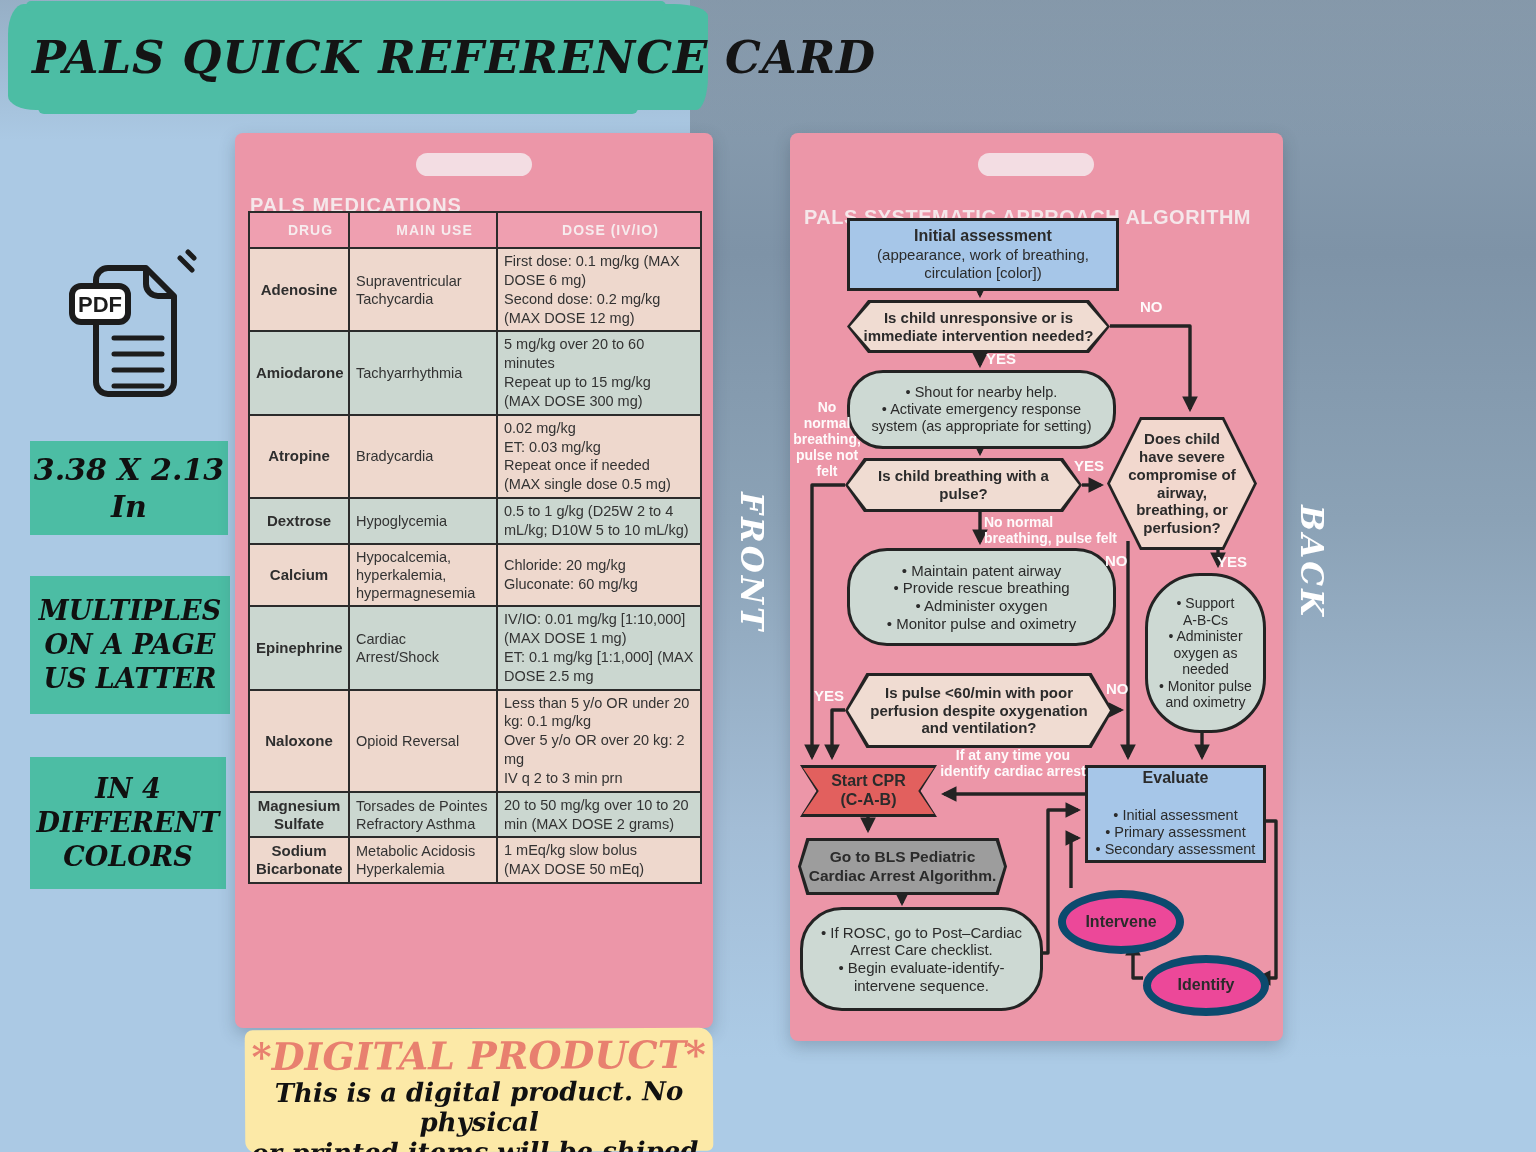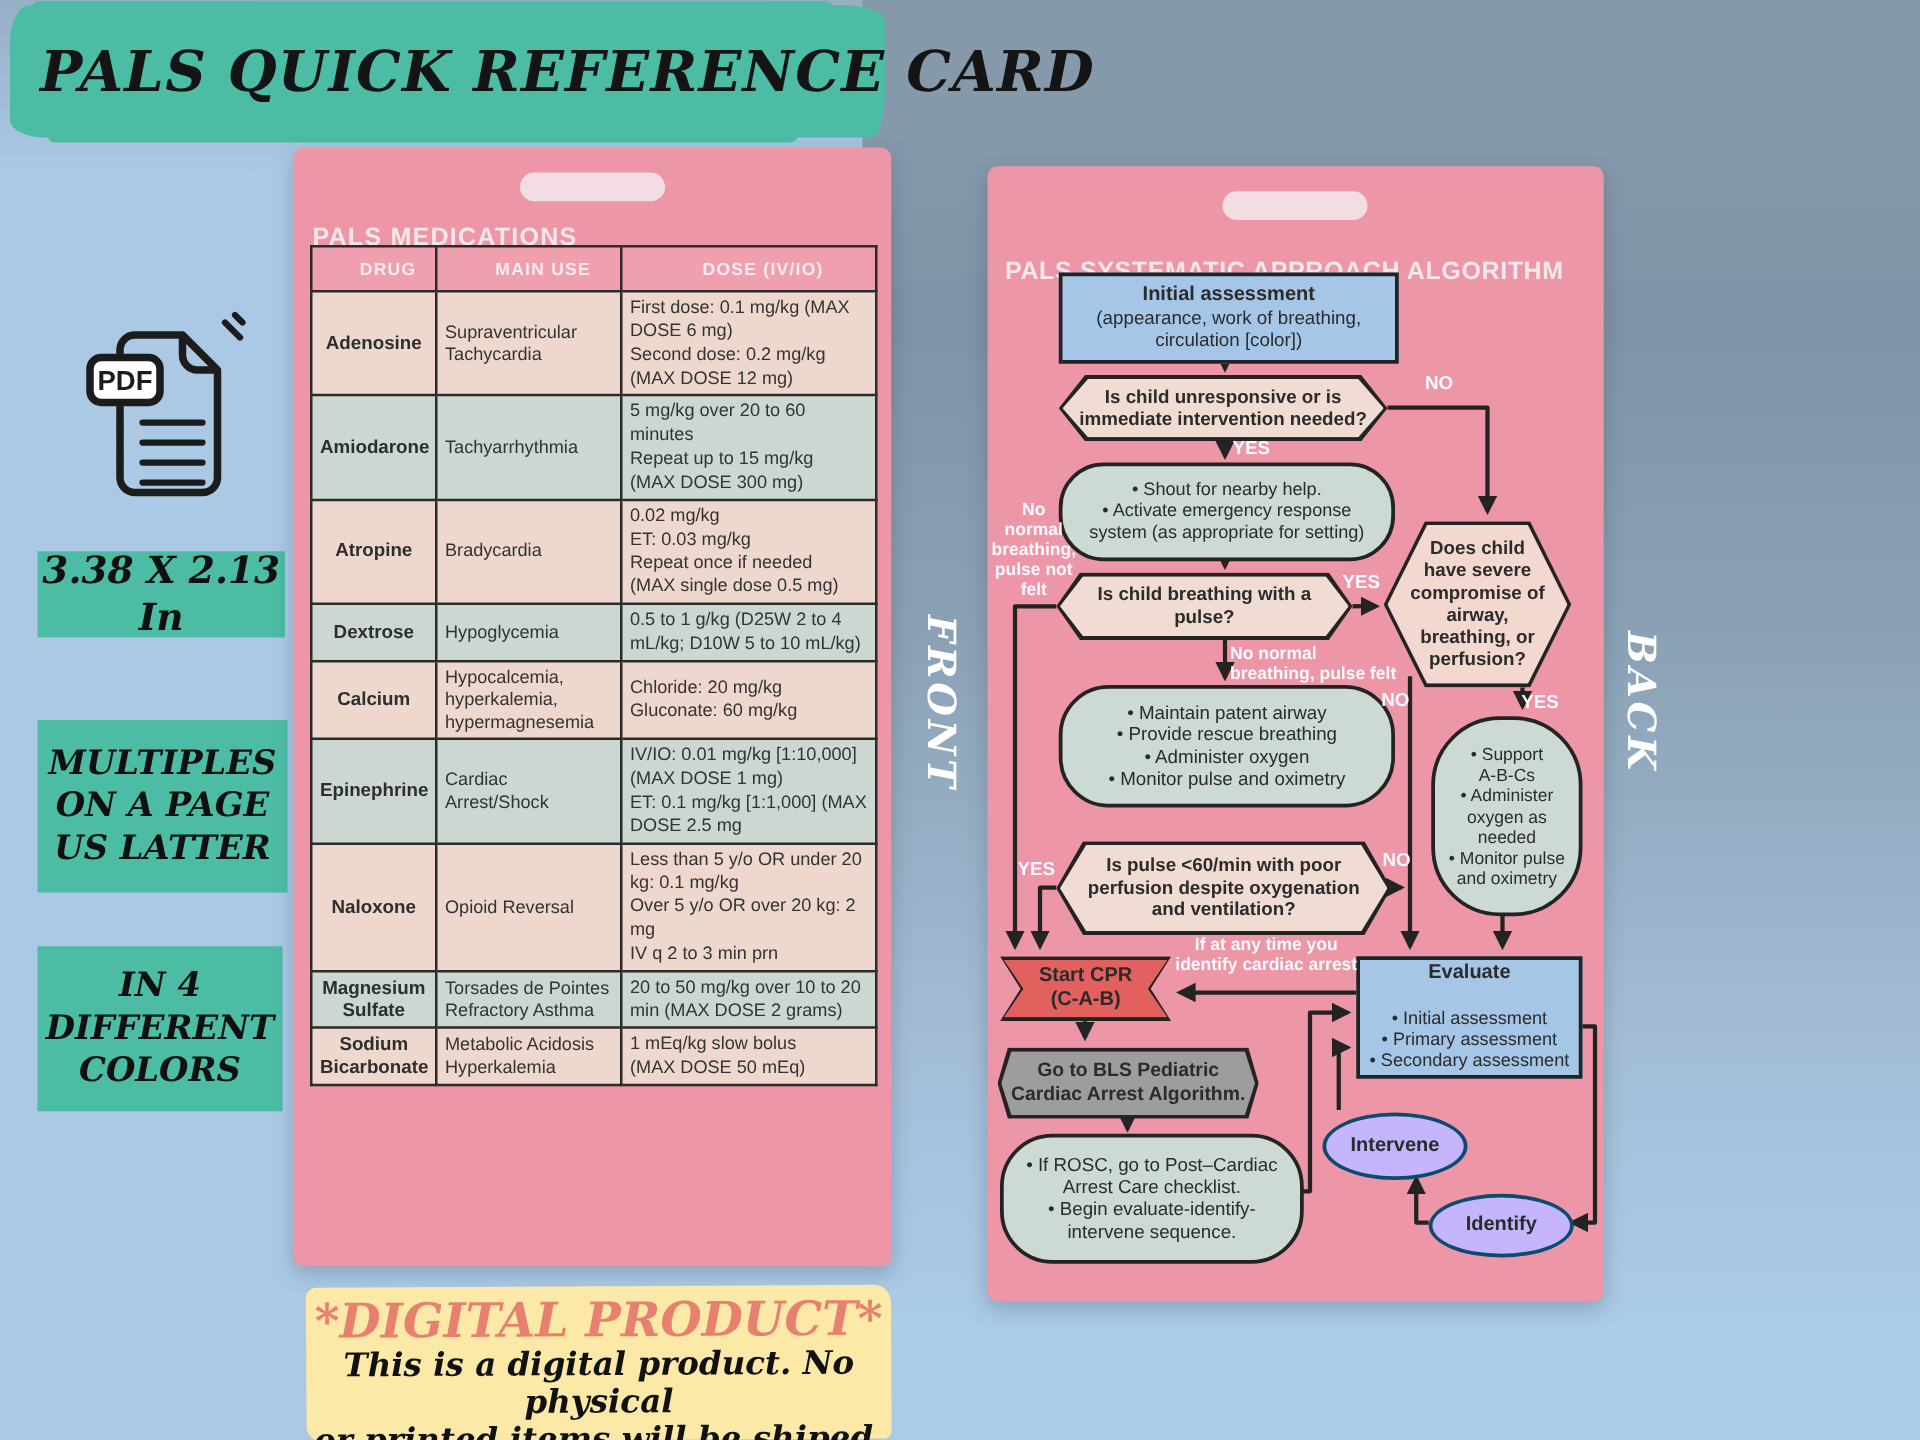--- a/index.html
+++ b/index.html
@@ -15,28 +15,28 @@
     border-radius:16px 34px 12px 28px / 30px 12px 34px 14px;display:flex;align-items:center;}
   .banner:before{content:"";position:absolute;left:18px;top:-3px;width:640px;height:10px;background:#4cbda4;border-radius:8px;}
   .banner:after{content:"";position:absolute;left:30px;bottom:-4px;width:600px;height:12px;background:#4cbda4;border-radius:10px;}
   .banner-title{padding-left:24px;font-family:"DejaVu Serif",serif;font-style:italic;font-weight:700;
     font-size:45px;letter-spacing:1px;color:#141414;white-space:nowrap;}
 
   
   .green-box{position:absolute;background:#4cbda4;display:flex;align-items:center;justify-content:center;
     text-align:center;font-family:"DejaVu Serif",serif;font-style:italic;font-weight:700;color:#101010;
     white-space:pre-line;line-height:1.25;}
-  .box-size{left:30px;top:441px;width:198px;height:69px;font-size:30px;}
+  .box-size{left:30px;top:441px;width:198px;height:94px;font-size:30px;}
   .box-multi{left:30px;top:576px;width:200px;height:138px;font-size:27px;}
   .box-colors{left:30px;top:757px;width:196px;height:132px;font-size:27px;}
   .pdf-wrap{position:absolute;left:58px;top:246px;width:140px;height:160px;}
 
   
   .card{position:absolute;background:#ec96a8;border-radius:8px;box-shadow:0 6px 16px rgba(40,55,70,.25);}
-  .front-card{left:235px;top:118px;width:478px;height:895px;}
+  .front-card{left:235px;top:133px;width:478px;height:895px;}
   .back-card{left:790px;top:133px;width:493px;height:908px;}
   .slot{position:absolute;top:20px;width:116px;height:23px;border-radius:12px;background:#f3dde3;}
   .front-card .slot{left:181px;}
   .back-card .slot{left:188px;}
   .card-title{position:absolute;left:15px;font-weight:700;font-size:20px;letter-spacing:1px;color:#f5e7ea;}
   .front-card .card-title{top:44px;}
   .back-card .card-title{top:56px;left:14px;font-size:20px;letter-spacing:.5px;white-space:nowrap;}
 
   
   .med-table{position:absolute;left:13px;top:78px;width:452px;border-collapse:collapse;table-layout:fixed;}
@@ -56,21 +56,21 @@
 
   
   .flow{position:absolute;left:0;top:0;width:493px;height:908px;}
   .flow-arrows{position:absolute;left:0;top:0;}
   .arrow{fill:none;stroke:#232323;stroke-width:3.4;stroke-linejoin:round;}
   .node{position:absolute;display:flex;flex-direction:column;align-items:center;justify-content:center;
     text-align:center;color:#2b2b2b;line-height:1.18;}
   .node .body{white-space:pre-line;}
   .blue-node{background:#a6c6e8;border:3px solid #232323;}
   .round-sage{background:#cdd9d3;border:3px solid #232323;}
-  .oval{background:#c4b5fd;border:3px solid #0c4a6e;border-radius:50%;}
+  .oval{background:#ec4899;border:8px solid #0c4a6e;border-radius:50%;}
   .shape-hexq{clip-path:polygon(8% 0,92% 0,100% 50%,92% 100%,8% 100%,0 50%);}
   .shape-hexbig{clip-path:polygon(22% 0,78% 0,100% 50%,78% 100%,22% 100%,0 50%);}
   .shape-hexgray{clip-path:polygon(4% 0,96% 0,100% 50%,96% 100%,4% 100%,0 50%);}
   .shape-ribbon{clip-path:polygon(0 0,100% 0,88% 50%,100% 100%,0 100%,12% 50%);}
   .clip-outer{background:#232323;}
   .clip-inner{position:absolute;inset:3px;display:flex;flex-direction:column;align-items:center;
     justify-content:center;text-align:center;line-height:1.18;color:#2b2b2b;white-space:pre-line;}
   .q{font-weight:700;font-size:15px;}
   .n-initial{left:57px;top:85px;width:266px;height:67px;}
   .n-initial .ttl{font-weight:700;font-size:16px;}

